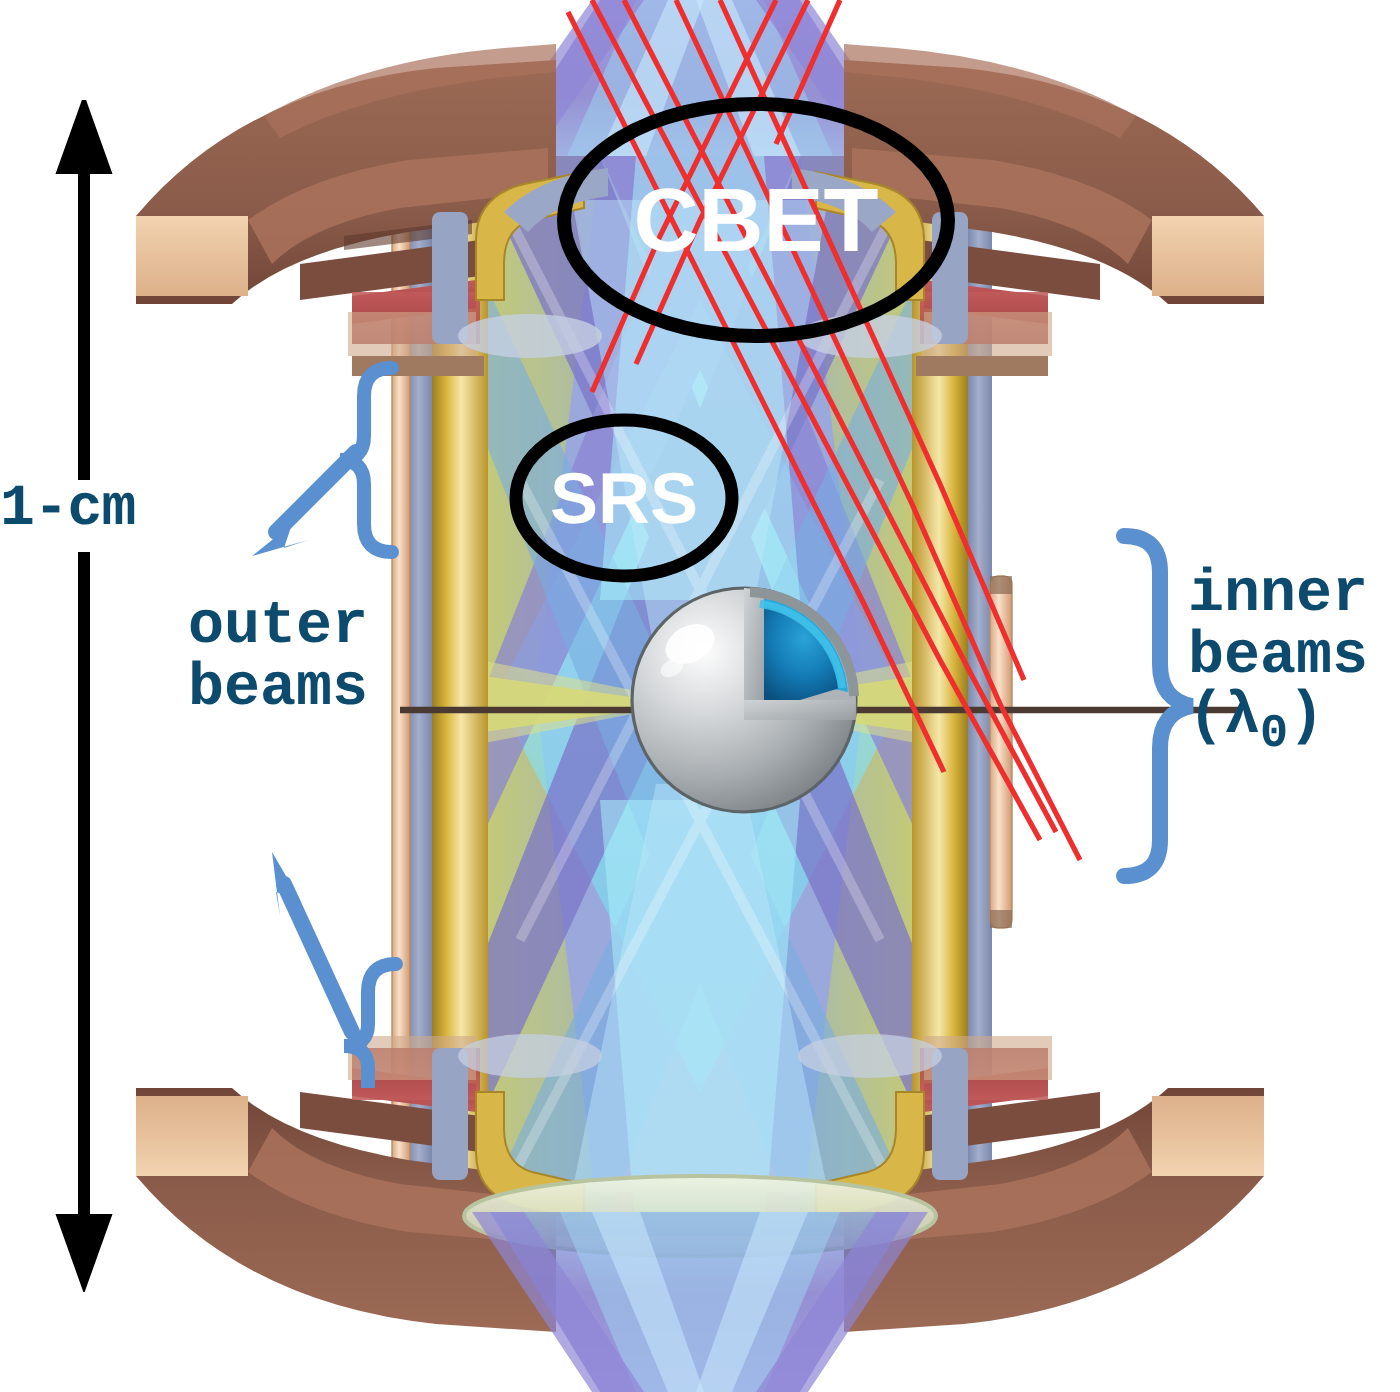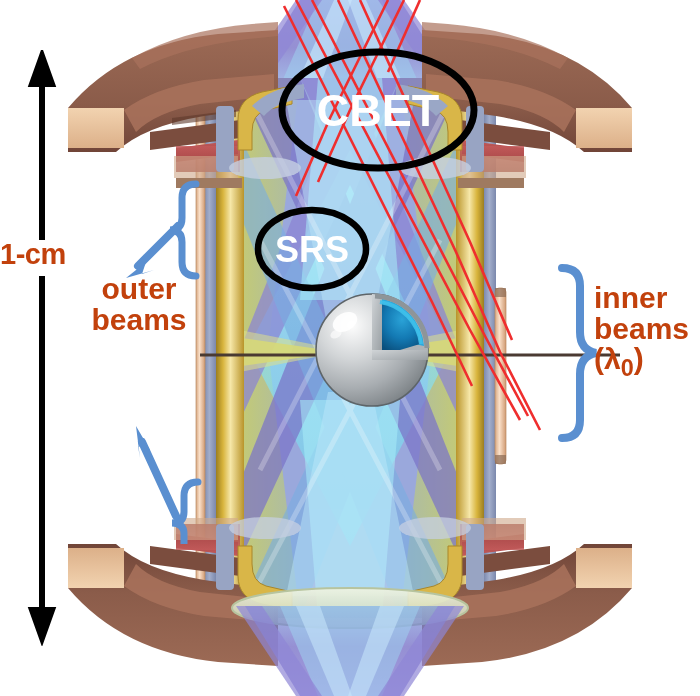--- a/index.html
+++ b/index.html
@@ -1,24 +1,24 @@
 <!DOCTYPE html>
 <html><head>
 <meta charset="utf-8">
 <style>
   html,body{margin:0;padding:0;background:#ffffff;}
   body{width:700px;height:696px;overflow:hidden;
        font-family:"Liberation Sans", sans-serif;}
   #stage{position:relative;width:700px;height:696px;background:#fff;}
   .abs{position:absolute;}
   svg{display:block;}
-  .lbl{position:absolute;font-weight:bold;color:#c2410c;line-height:1.02;text-align:center;}
+  .lbl{position:absolute;font-weight:bold;color:#0c4a6e;line-height:1.02;text-align:center;font-family:Liberation Mono, monospace;}
   .lbl span{display:block;}
   #scale-label{left:0px;top:240px;width:92px;font-size:29px;letter-spacing:-0.5px;text-align:left;}
-  #outer-label{left:56px;top:274px;width:166px;font-size:30px;}
+  #outer-label{left:56px;top:299px;width:166px;font-size:30px;}
   #inner-label{left:594px;top:283px;width:108px;font-size:30px;text-align:left;}
   .sub{font-size:0.78em;vertical-align:sub;}
   .cb-text{fill:#ffffff;font-family:"Liberation Sans",sans-serif;font-weight:bold;}
 </style>
 </head>
 <body>
 
 <div id="stage">
 
   <svg class="abs" style="left:0;top:0" width="700" height="696" viewBox="0 0 700 696">

